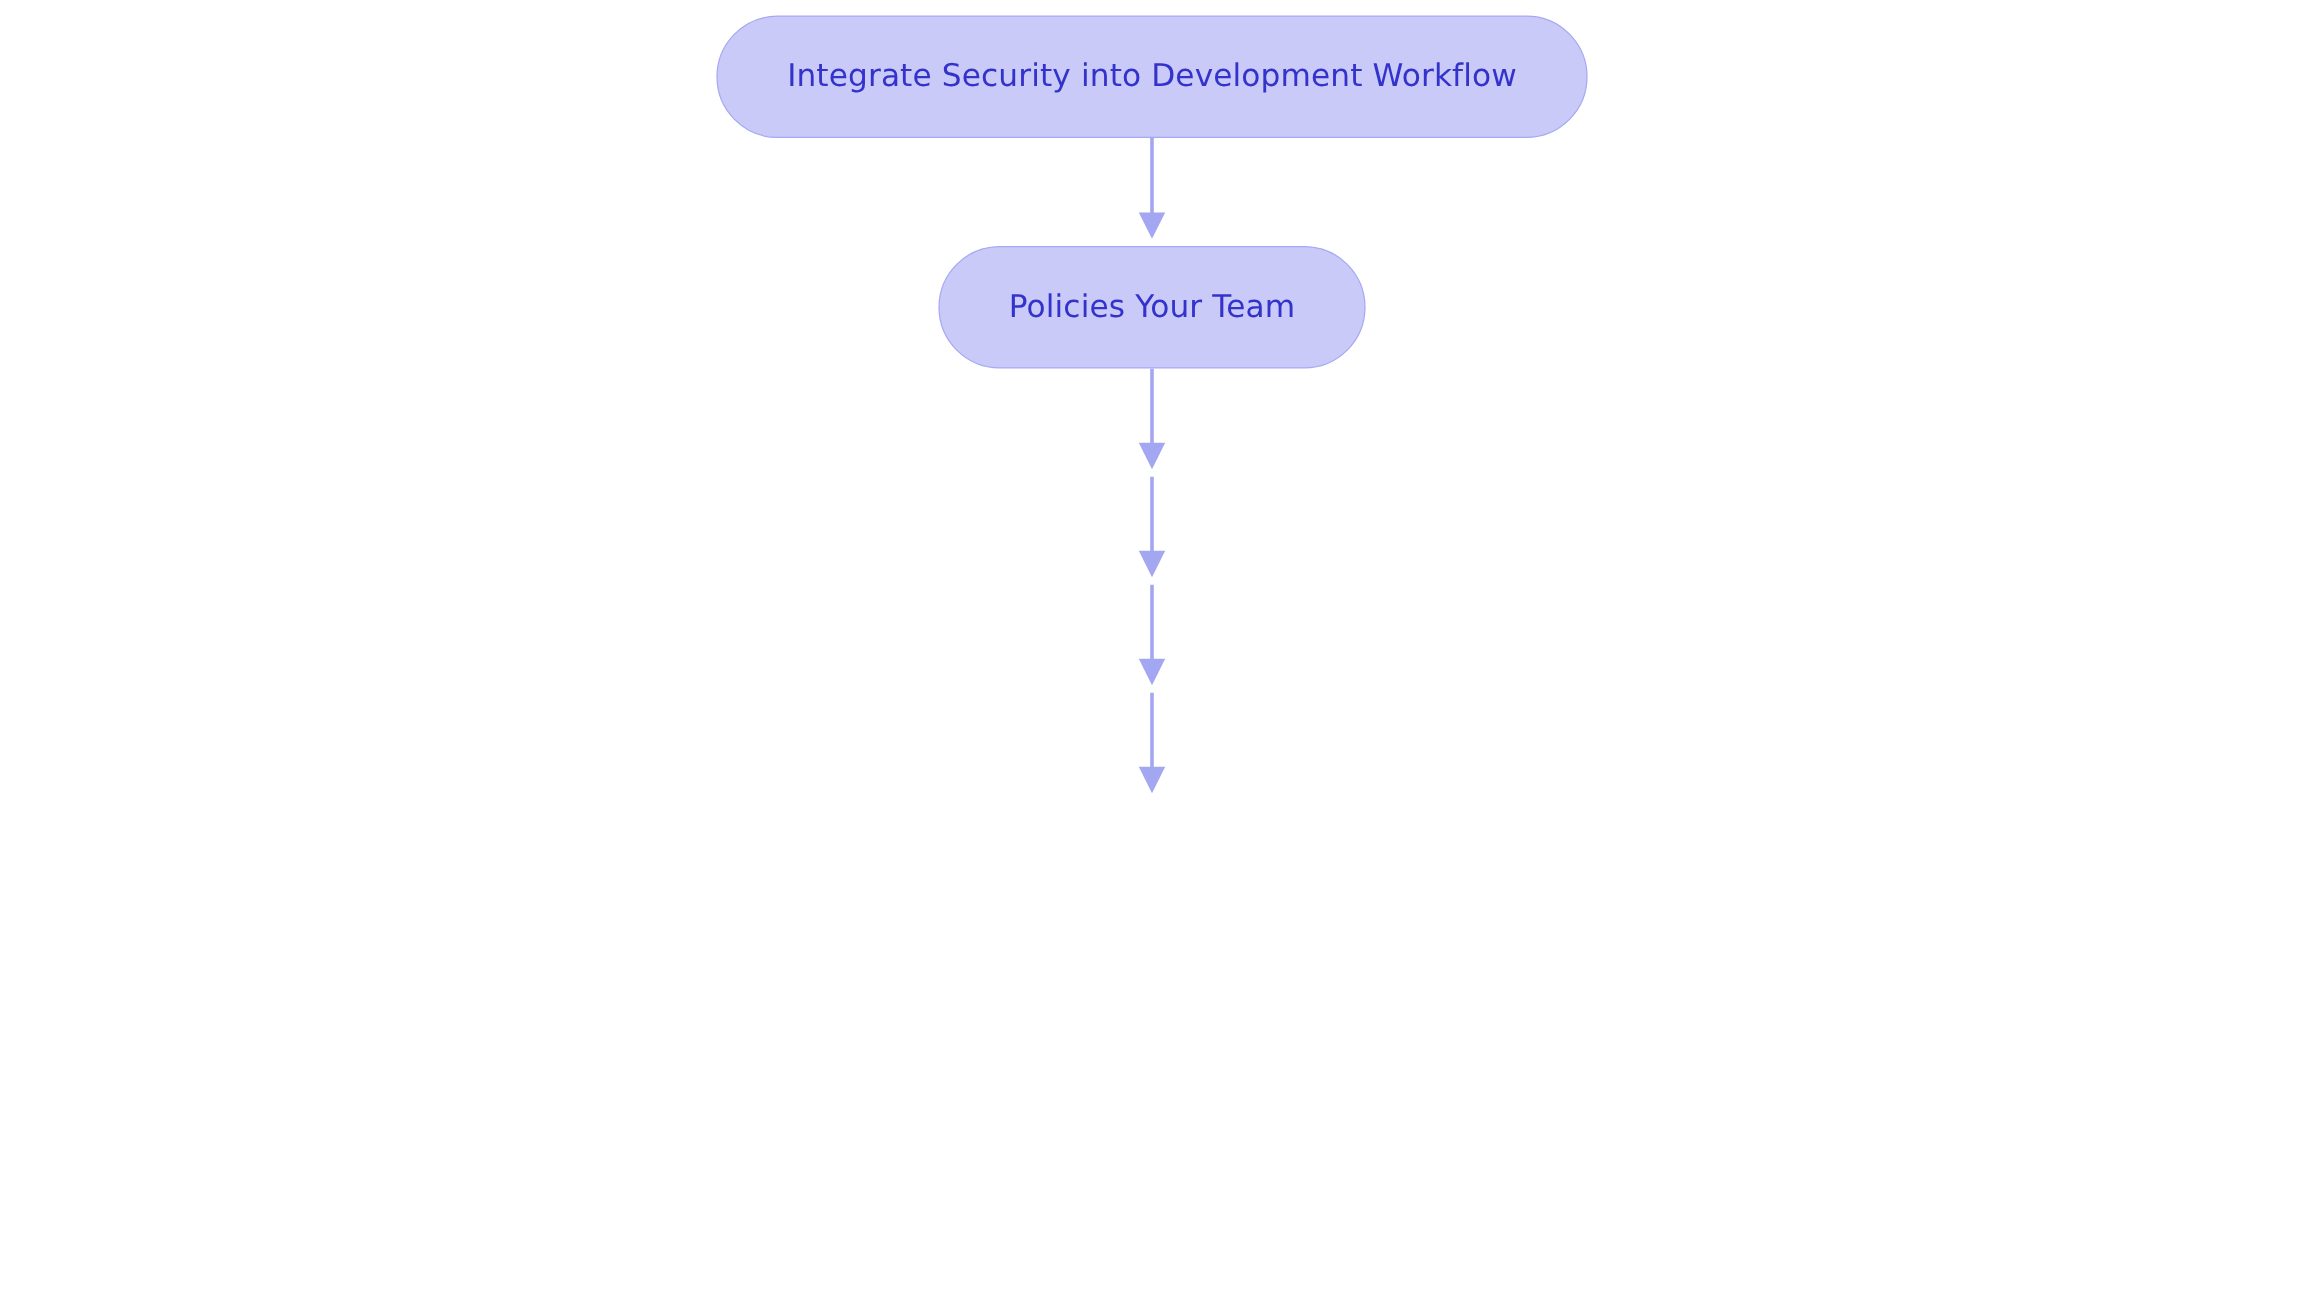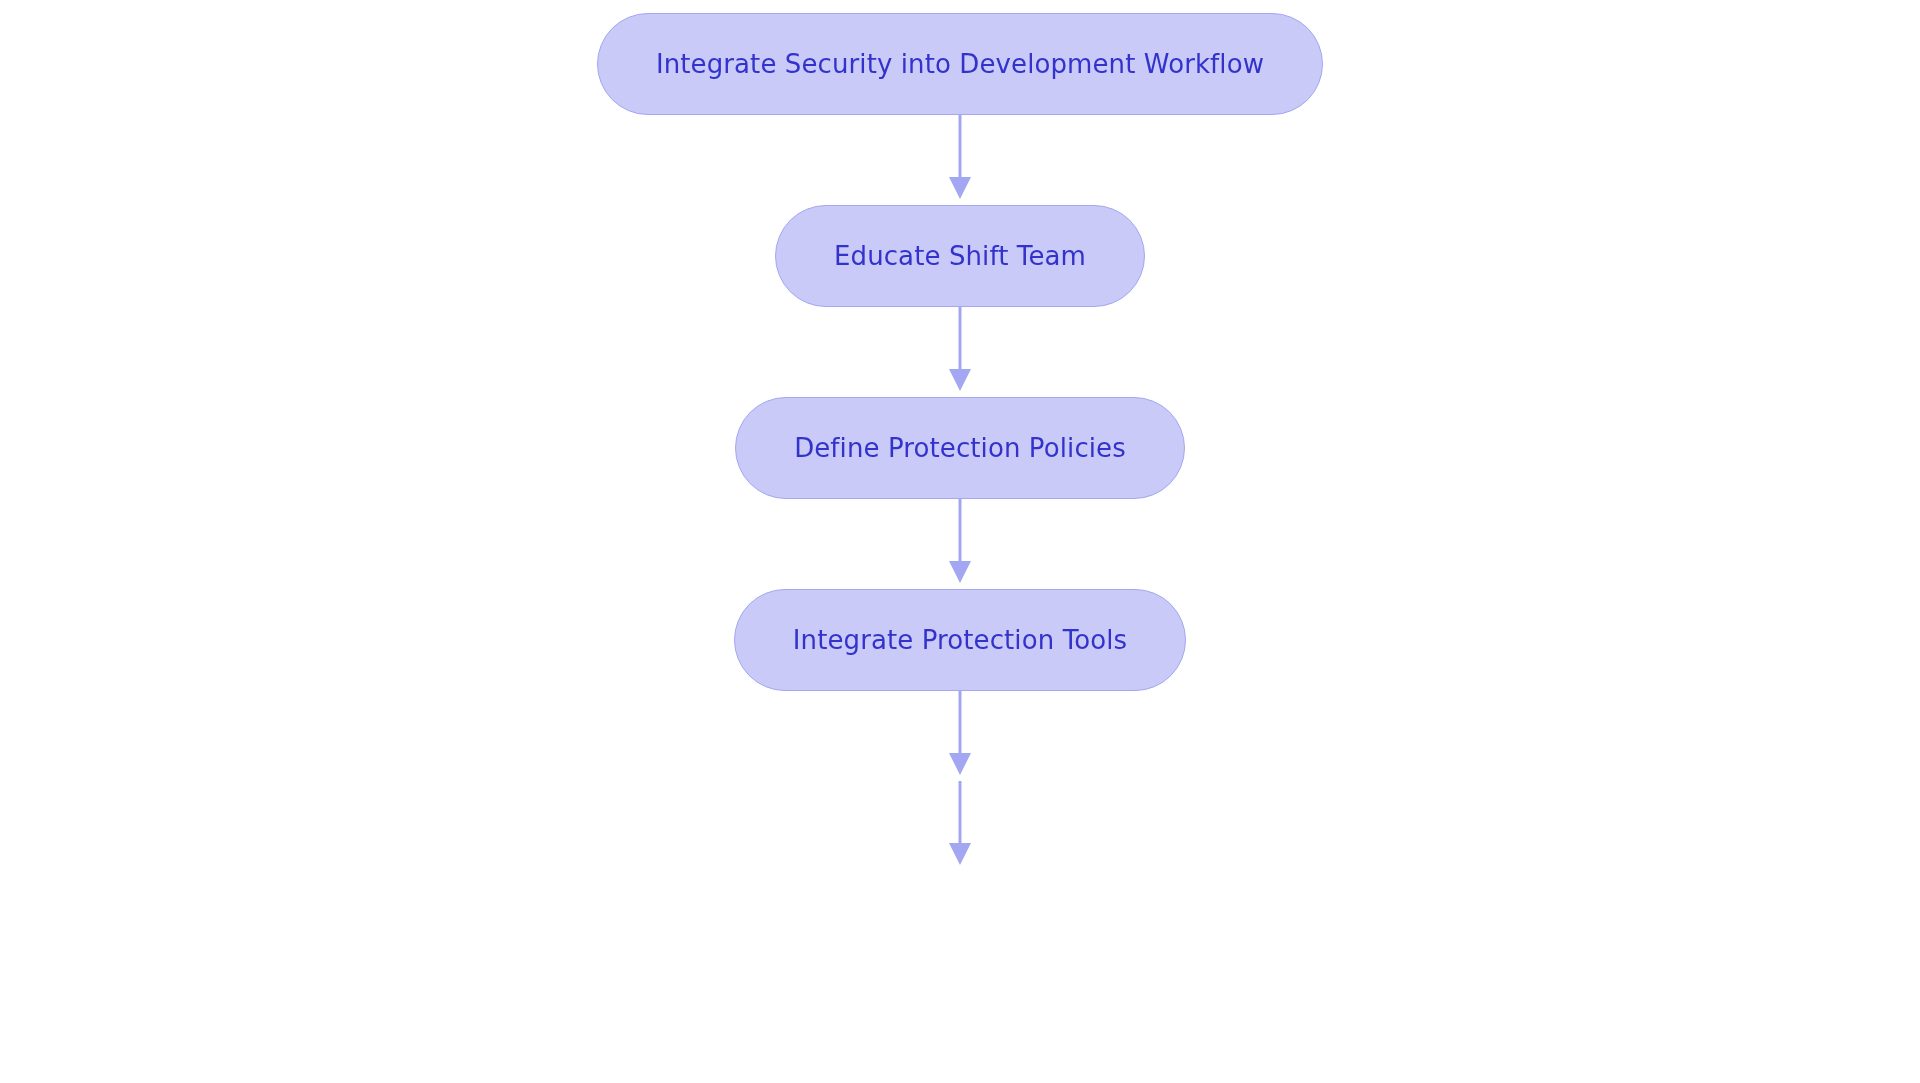--- a/index.html
+++ b/index.html
@@ -80,40 +80,34 @@
     <div class="node">
       <span class="node-label">Integrate Security into Development Workflow</span>
     </div>
 
     <svg class="connector" viewBox="0 0 34 90">
       <line class="conn-line" x1="17" y1="0" x2="17" y2="68"></line>
       <polygon class="conn-head" points="17,84 6,62 28,62"></polygon>
     </svg>
 
     <div class="node">
-      <span class="node-label">Educate Shift Team</span>
+      <span class="node-label">Policies Your Team</span>
     </div>
 
     <svg class="connector" viewBox="0 0 34 90">
       <line class="conn-line" x1="17" y1="0" x2="17" y2="68"></line>
       <polygon class="conn-head" points="17,84 6,62 28,62"></polygon>
     </svg>
 
-    <div class="node">
-      <span class="node-label">Define Protection Policies</span>
-    </div>
 
     <svg class="connector" viewBox="0 0 34 90">
       <line class="conn-line" x1="17" y1="0" x2="17" y2="68"></line>
       <polygon class="conn-head" points="17,84 6,62 28,62"></polygon>
     </svg>
 
-    <div class="node">
-      <span class="node-label">Integrate Protection Tools</span>
-    </div>
 
     <svg class="connector" viewBox="0 0 34 90">
       <line class="conn-line" x1="17" y1="0" x2="17" y2="68"></line>
       <polygon class="conn-head" points="17,84 6,62 28,62"></polygon>
     </svg>
 
 
     <svg class="connector" viewBox="0 0 34 90">
       <line class="conn-line" x1="17" y1="0" x2="17" y2="68"></line>
       <polygon class="conn-head" points="17,84 6,62 28,62"></polygon>

